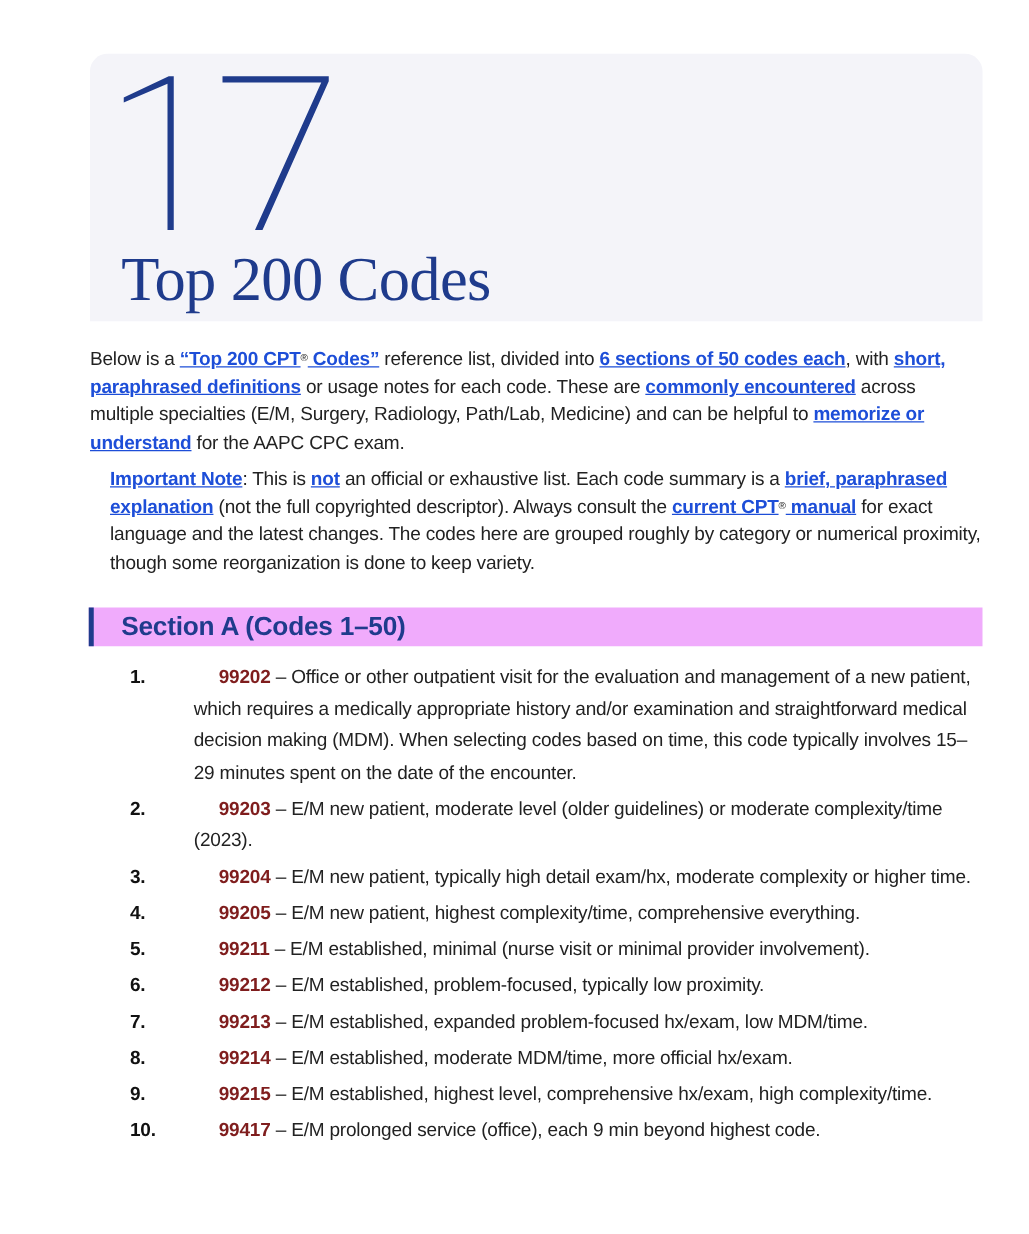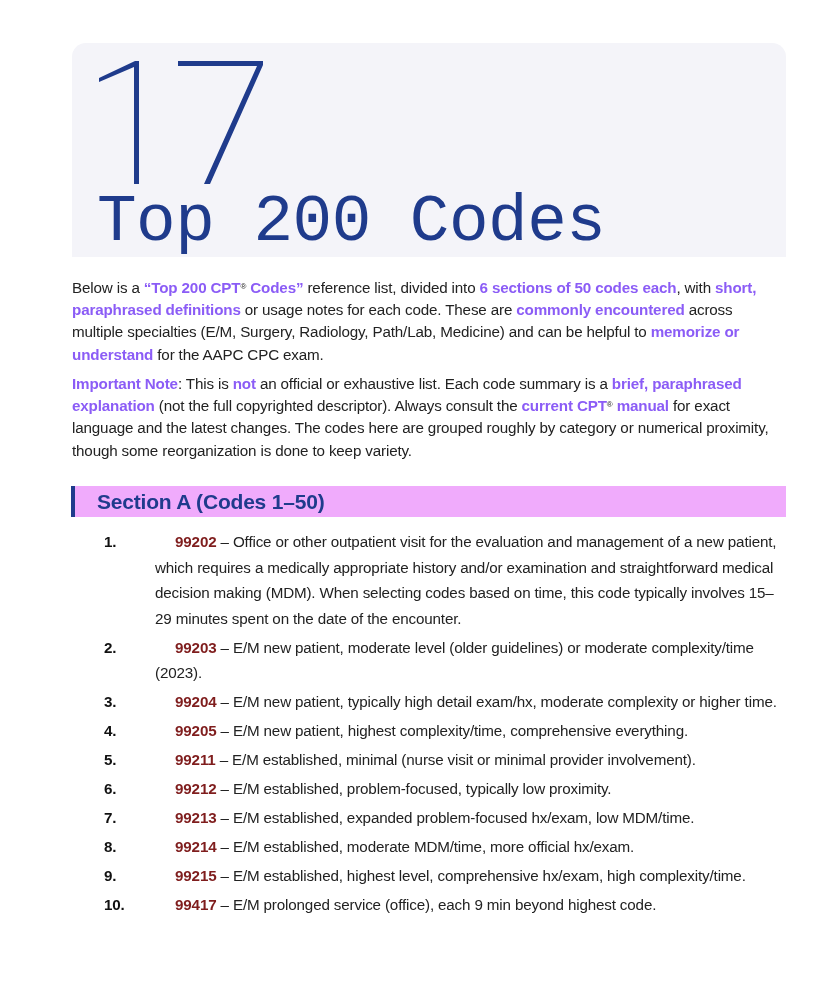--- a/index.html
+++ b/index.html
@@ -31,41 +31,41 @@
       width: 180px;
       height: 130px;
     }
     .chapter-number svg {
       display: block;
     }
     .chapter-title {
       position: absolute;
       left: 25px;
       top: 150px;
-      font-family: Liberation Mono, monospace;
-      font-size: 66px;
+      font-family: Liberation Serif, serif;
+      font-size: 50px;
       font-weight: normal;
       color: #1f3b8c;
       letter-spacing: -0.5px;
       white-space: nowrap;
       line-height: 60px;
     }
     .intro {
       position: absolute;
       left: 72px;
       width: 714px;
       font-size: 15.2px;
       line-height: 22.2px;
       color: #222222;
       letter-spacing: -0.15px;
     }
     .intro p { margin: 0; }
     .intro-1 { top: 277px; }
-    .intro-2 { top: 373px; }
-    .intro b { font-weight: bold; color: #8b5cf6; }
+    .intro-2 { top: 373px; margin-left: 16px; }
+    .intro b { font-weight: bold; color: #1d4ed8; text-decoration: underline; }
     sup.reg {
       font-size: 8px;
       vertical-align: top;
       position: relative;
       top: -1px;
     }
     .section-bar {
       position: absolute;
       left: 71px;
       top: 486px;

